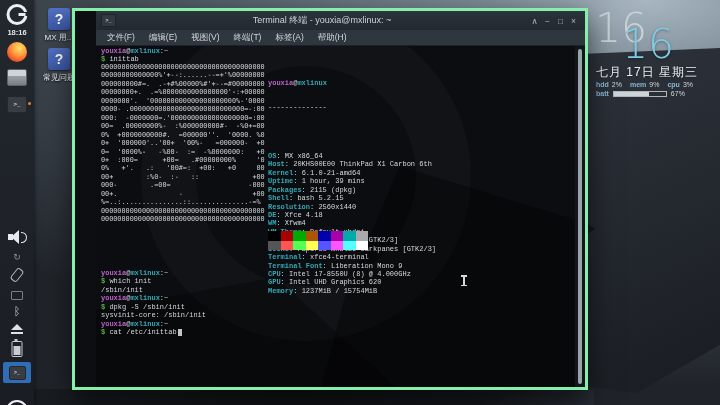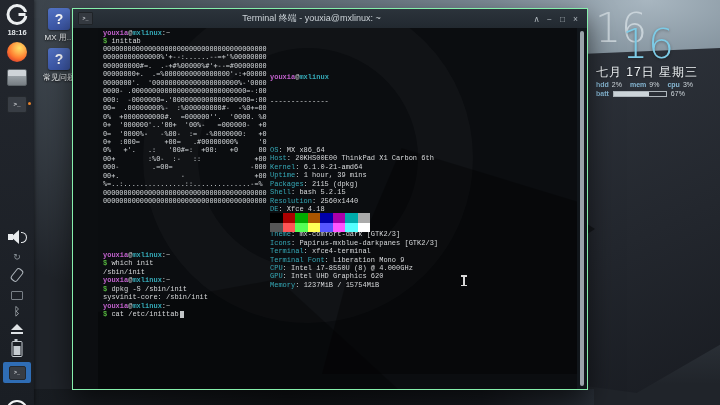--- a/index.html
+++ b/index.html
@@ -50,50 +50,50 @@
   .mx .c{position:absolute;inset:0;border:2.5px solid #f2f4f5;border-radius:50%;}
   
   #desk-icons{position:absolute;left:36px;top:8px;display:flex;flex-direction:column;gap:5px;}
   .desk-icon{width:46px;display:flex;flex-direction:column;align-items:center;}
   .qmark{width:22px;height:22px;border-radius:3px;background:linear-gradient(180deg,#5272c4,#3c57a8);
     color:#fff;font-weight:bold;font-size:14px;display:flex;align-items:center;justify-content:center;
     box-shadow:0 1px 2px rgba(0,0,0,.5);}
   .dlabel{margin-top:2px;font-size:8px;color:#eef1f3;text-shadow:0 1px 2px rgba(0,0,0,.9);text-align:center;}
   
   #term-win{position:absolute;left:72px;top:8px;width:516px;height:382px;
-    border:1px solid #86efac;box-shadow:0 10px 26px rgba(0,0,0,.6);
-    display:flex;flex-direction:column;box-sizing:border-box;background:#0c0e11;}
+    border:3px solid #86efac;box-shadow:0 10px 26px rgba(0,0,0,.6);
+    display:flex;flex-direction:column;box-sizing:border-box;background:#0c0e11;padding-left:21px;}
   #titlebar{height:19px;background:linear-gradient(180deg,#2b333b,#222930);display:flex;align-items:center;padding:0 5px;flex:0 0 auto;}
   #titlebar .ticon{width:13px;height:11px;border-radius:1px;background:#343940;border:1px solid #1f2327;
     color:#cfd3d6;font:bold 5px "Liberation Mono",monospace;display:flex;align-items:center;justify-content:center;}
   #title-text{flex:1;text-align:center;font-size:9px;color:#ccd3d8;white-space:nowrap;overflow:hidden;}
   .wbtn{width:13px;text-align:center;font-size:8.5px;color:#aeb6bc;cursor:default;}
   #menubar{height:15px;background:#2e363e;border-bottom:1px solid #1c2127;display:flex;align-items:center;padding-left:4px;flex:0 0 auto;}
   #menubar span{font-size:8.5px;color:#d3d8db;padding:0 7px;}
   #term-body{flex:1;position:relative;overflow:hidden;background:#0b0d10;
-    font-family:"Liberation Mono",monospace;font-size:7px;color:#d6d8da;margin-left:25px;}
+    font-family:"Liberation Mono",monospace;font-size:7px;color:#d6d8da;}
   .wm-ring{position:absolute;left:45px;top:-35px;width:330px;height:330px;border-radius:50%;
     border:55px solid rgba(255,255,255,0.028);box-sizing:border-box;}
   .wm-poly{position:absolute;right:0;top:120px;width:265px;height:226px;background:rgba(0,0,0,0.32);
     clip-path:polygon(30% 0,100% 25%,100% 100%,0 100%,10% 55%);}
   .wm-poly2{position:absolute;left:0;bottom:0;width:300px;height:110px;background:rgba(0,0,0,0.28);
     clip-path:polygon(0 30%,60% 0,100% 100%,0 100%);}
   .tblock{position:absolute;white-space:pre;}
   .tl{height:8.45px;line-height:8.45px;white-space:pre;}
   .cu{color:#c061cb;font-weight:bold;}
   .ch{color:#35a9b7;font-weight:bold;}
   .cat2{color:#c9ccce;}
   .cp{color:#d0d0d0;}
   .cd{color:#54b33e;font-weight:bold;}
   .ct{color:#d6d8da;}
   .blockcur{display:inline-block;width:4px;height:7px;background:#c2c6c8;vertical-align:middle;margin-left:1px;}
   #ascii-art{left:5px;top:17px;font-size:6.8px;line-height:8.45px;color:#ced2d5;}
-  #nf-info{left:172px;top:29px;}
+  #nf-info{left:172px;top:17px;}
   .info-line{height:8.45px;line-height:8.45px;white-space:pre;}
-  .ilbl{color:#35a9b7;font-weight:normal;}
+  .ilbl{color:#35a9b7;font-weight:bold;}
   .ilbl::after{content:": ";color:#d6d8da;font-weight:normal;}
   .ival{color:#d6d8da;}
   #nf-sep{color:#d6d8da;}
   .pal-row{position:absolute;left:172px;display:flex;}
   .swatch{width:12.5px;height:9.5px;display:inline-block;}
   #scroll-track{position:absolute;right:0;top:0;bottom:0;width:10px;background:#11161b;}
   #scroll-thumb{position:absolute;right:3px;top:3px;bottom:3px;width:4px;background:#9aa3aa;border-radius:2px;}
   
   #clock{position:absolute;left:594px;top:8px;width:122px;color:#e8edf0;}
   #clock-hour{position:absolute;left:1px;top:0;font-family:"DejaVu Sans",sans-serif;font-weight:200;
@@ -209,20 +209,29 @@
 
 <div id="term-win">
   <div id="titlebar">
     <span class="ticon">&gt;_</span>
     <span id="title-text">Terminal 终端 - youxia@mxlinux: ~</span>
     <span class="wbtn">∧</span>
     <span class="wbtn">−</span>
     <span class="wbtn">□</span>
     <span class="wbtn">×</span>
   </div>
+  <div id="menubar">
+
+  <span>文件(F)</span>
+      <span>编辑(E)</span>
+      <span>视图(V)</span>
+      <span>终端(T)</span>
+      <span>标签(A)</span>
+      <span>帮助(H)</span>
+    </div>
   <div id="term-body">
     <div class="wm-ring"></div>
     <div class="wm-poly"></div>
     <div class="wm-poly2"></div>
 
     <div class="tblock" style="left:5px;top:1px"><div class="tl"><span class="cu">youxia</span><span class="cat2">@</span><span class="ch">mxlinux</span><span class="cp">:~</span></div><div class="tl"><span class="cd">$ </span><span class="ct">inittab</span></div></div>
 
     <pre class="tblock" id="ascii-art" style="margin:0">0000000000000000000000000000000000000000
 00000000000000%'+--:......--=+'%00000000
 000000000#=.  .-+#%00000%#'+--=#00000000

